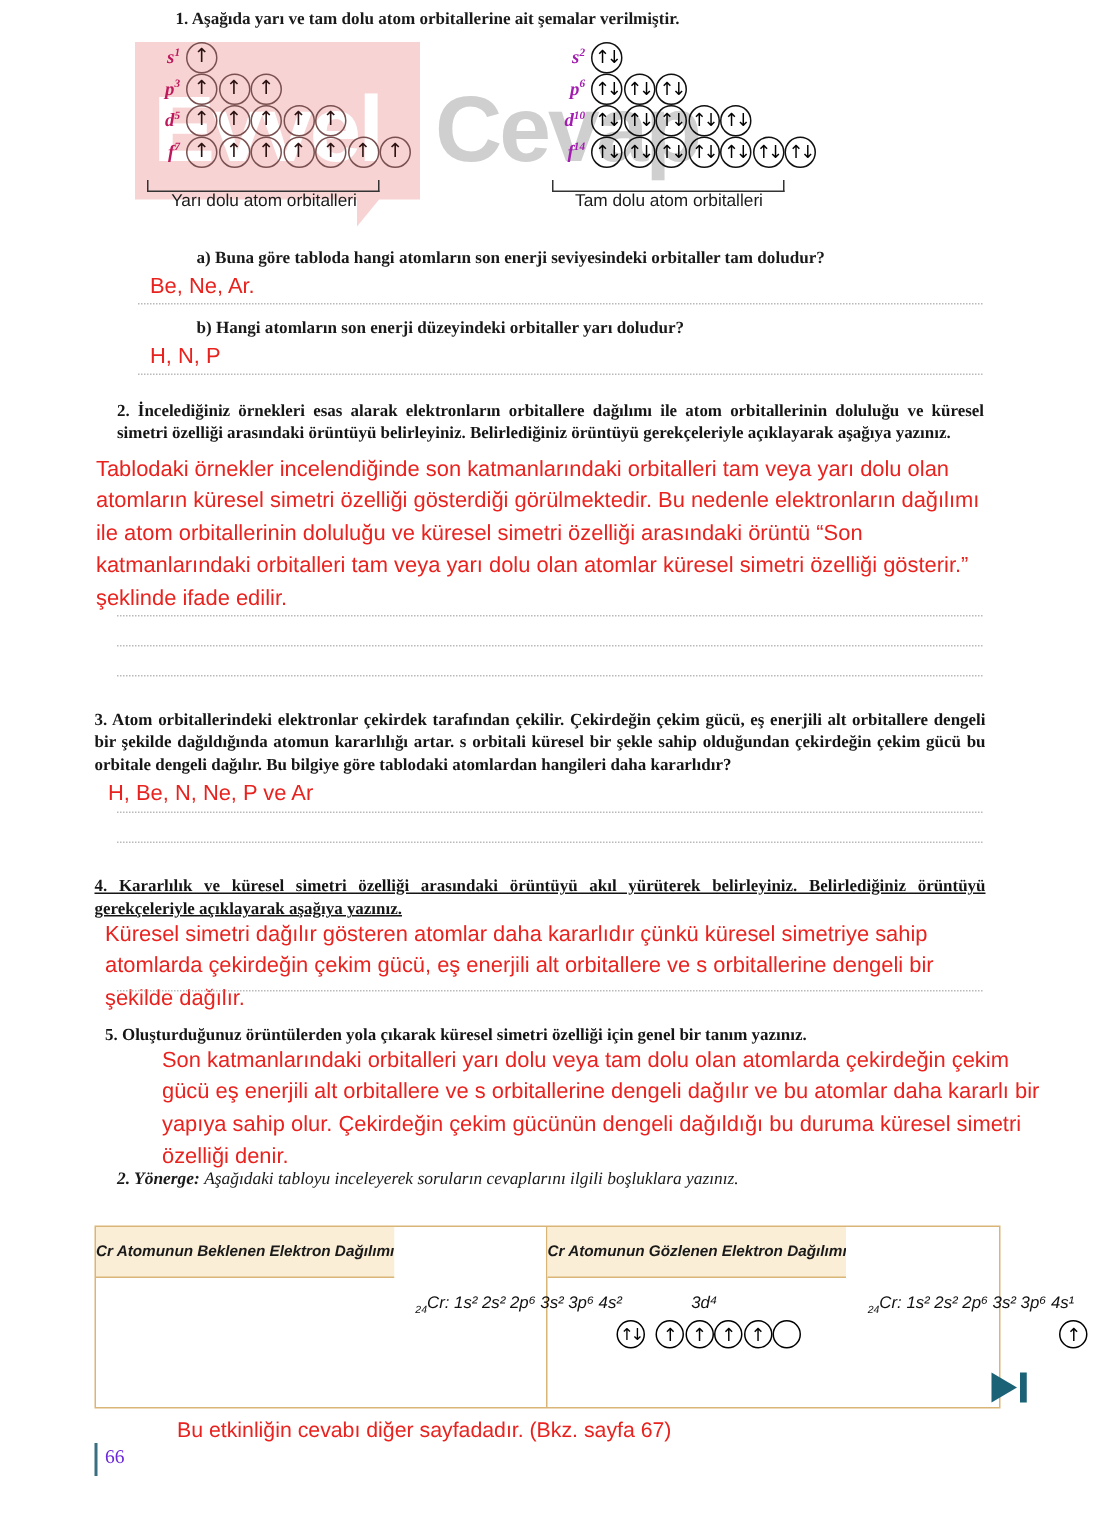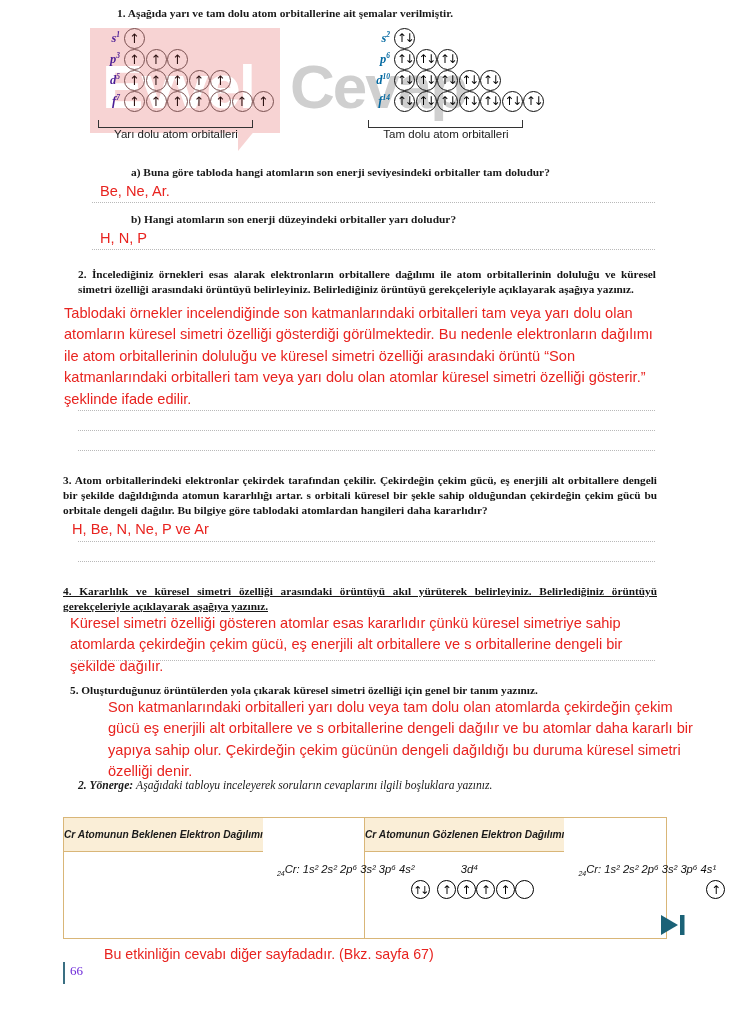--- a/index.html
+++ b/index.html
@@ -45,24 +45,24 @@
     user-select:none;pointer-events:none;
   }
   #wm-left{left:24px;top:32px;color:#ffffff;}
   #wm-right{left:212px;top:32px;color:#cfcfcf;}
 
   .orb-group{position:absolute;}
   .orb-row{display:flex;align-items:center;height:20px;margin-bottom:1px;}
   .orb-label{
     width:24px;text-align:right;padding-right:4px;
     font-family:"Liberation Serif", serif;font-style:italic;
-    font-size:12.5px;font-weight:bold;color:#4c1d95;
+    font-size:12.5px;font-weight:bold;color:#be185d;
   }
   .orb-label sup{font-size:7.5px;}
-  .dark .orb-label{color:#0369a1;}
+  .dark .orb-label{color:#a21caf;}
   .orb{
     width:19px;height:19px;border-radius:50%;
     border:1.1px solid #7a5050;
     margin-right:0.5px;position:relative;flex:0 0 auto;
     background:transparent;
   }
   .dark .orb{border-color:#101010;}
   .orb .arrow{
     position:absolute;left:50%;top:50%;transform:translate(-50%,-50%);
     font-size:13px;line-height:1;color:#2b1111;
@@ -118,21 +118,21 @@
   .cr-orb .pair{
     position:absolute;left:50%;top:50%;transform:translate(-50%,-50%);
     font-size:11px;line-height:1;letter-spacing:-2.2px;color:#000;
     font-family:"DejaVu Sans", sans-serif;white-space:nowrap;
   }
   .gap{width:7px;flex:0 0 auto;}
 
   
   #next-icon{position:absolute;left:659px;top:912px;width:30px;height:26px;}
   #footnote{
-    position:absolute;left:104px;top:946px;
+    position:absolute;left:118px;top:946px;
     font-family:"Liberation Sans", sans-serif;color:#e8231f;font-size:14.2px;
   }
   #page-rule{position:absolute;left:63px;top:962px;width:2px;height:22px;background:#3a6f82;}
   #page-no{
     position:absolute;left:70px;top:963px;
     font-family:"Liberation Serif", serif;font-size:13px;color:#6d28d9;
   }
 </style>
 </head>
 <body>
@@ -291,21 +291,21 @@
   <div class="dotline" style="position:absolute;left:78px;top:410px;width:577px;"></div>
   <div class="dotline" style="position:absolute;left:78px;top:430px;width:577px;"></div>
   <div class="dotline" style="position:absolute;left:78px;top:450px;width:577px;"></div>
 
   <div class="q-num-text" style="position:absolute;left:63px;top:473px;width:594px;">3. Atom orbitallerindeki elektronlar çekirdek tarafından çekilir. Çekirdeğin çekim gücü, eş enerjili alt orbitallere dengeli bir şekilde dağıldığında atomun kararlılığı artar. s orbitali küresel bir şekle sahip olduğundan çekirdeğin çekim gücü bu orbitale dengeli dağılır. Bu bilgiye göre tablodaki atomlardan hangileri daha kararlıdır?</div>
   <div class="answer" style="position:absolute;left:72px;top:519px;">H, Be, N, Ne, P ve Ar</div>
   <div class="dotline" style="position:absolute;left:78px;top:541px;width:577px;"></div>
   <div class="dotline" style="position:absolute;left:78px;top:561px;width:577px;"></div>
 
   <div class="q-num-text" style="position:absolute;left:63px;top:584px;width:594px;text-decoration:underline;">4. Kararlılık ve küresel simetri özelliği arasındaki örüntüyü akıl yürüterek belirleyiniz. Belirlediğiniz örüntüyü gerekçeleriyle açıklayarak aşağıya yazınız.</div>
-  <div class="answer" style="position:absolute;left:70px;top:613px;width:593px;">Küresel simetri özelliği gösteren atomlar esas kararlıdır çünkü küresel simetriye sahip atomlarda çekirdeğin çekim gücü, eş enerjili alt orbitallere ve s orbitallerine dengeli bir şekilde dağılır.</div>
+  <div class="answer" style="position:absolute;left:70px;top:613px;width:593px;">Küresel simetri dağılır gösteren atomlar daha kararlıdır çünkü küresel simetriye sahip atomlarda çekirdeğin çekim gücü, eş enerjili alt orbitallere ve s orbitallerine dengeli bir şekilde dağılır.</div>
   <div class="dotline" style="position:absolute;left:78px;top:660px;width:577px;"></div>
 
   <div class="q-num-text" style="position:absolute;left:70px;top:683px;width:594px;">5. Oluşturduğunuz örüntülerden yola çıkarak küresel simetri özelliği için genel bir tanım yazınız.</div>
   <div class="answer" style="position:absolute;left:64px;top:697px;width:600px;margin-left:44px;">Son katmanlarındaki orbitalleri yarı dolu veya tam dolu olan atomlarda çekirdeğin çekim gücü eş enerjili alt orbitallere ve s orbitallerine dengeli dağılır ve bu atomlar daha kararlı bir yapıya sahip olur. Çekirdeğin çekim gücünün dengeli dağıldığı bu duruma küresel simetri özelliği denir.</div>
 
   <div style="position:absolute;left:78px;top:779px;font-family:'Liberation Serif',serif;font-size:11.6px;">
     <span style="font-weight:bold;font-style:italic;">2. Yönerge:</span>
     <span style="font-style:italic;">Aşağıdaki tabloyu inceleyerek soruların cevaplarını ilgili boşluklara yazınız.</span>
   </div>
 

